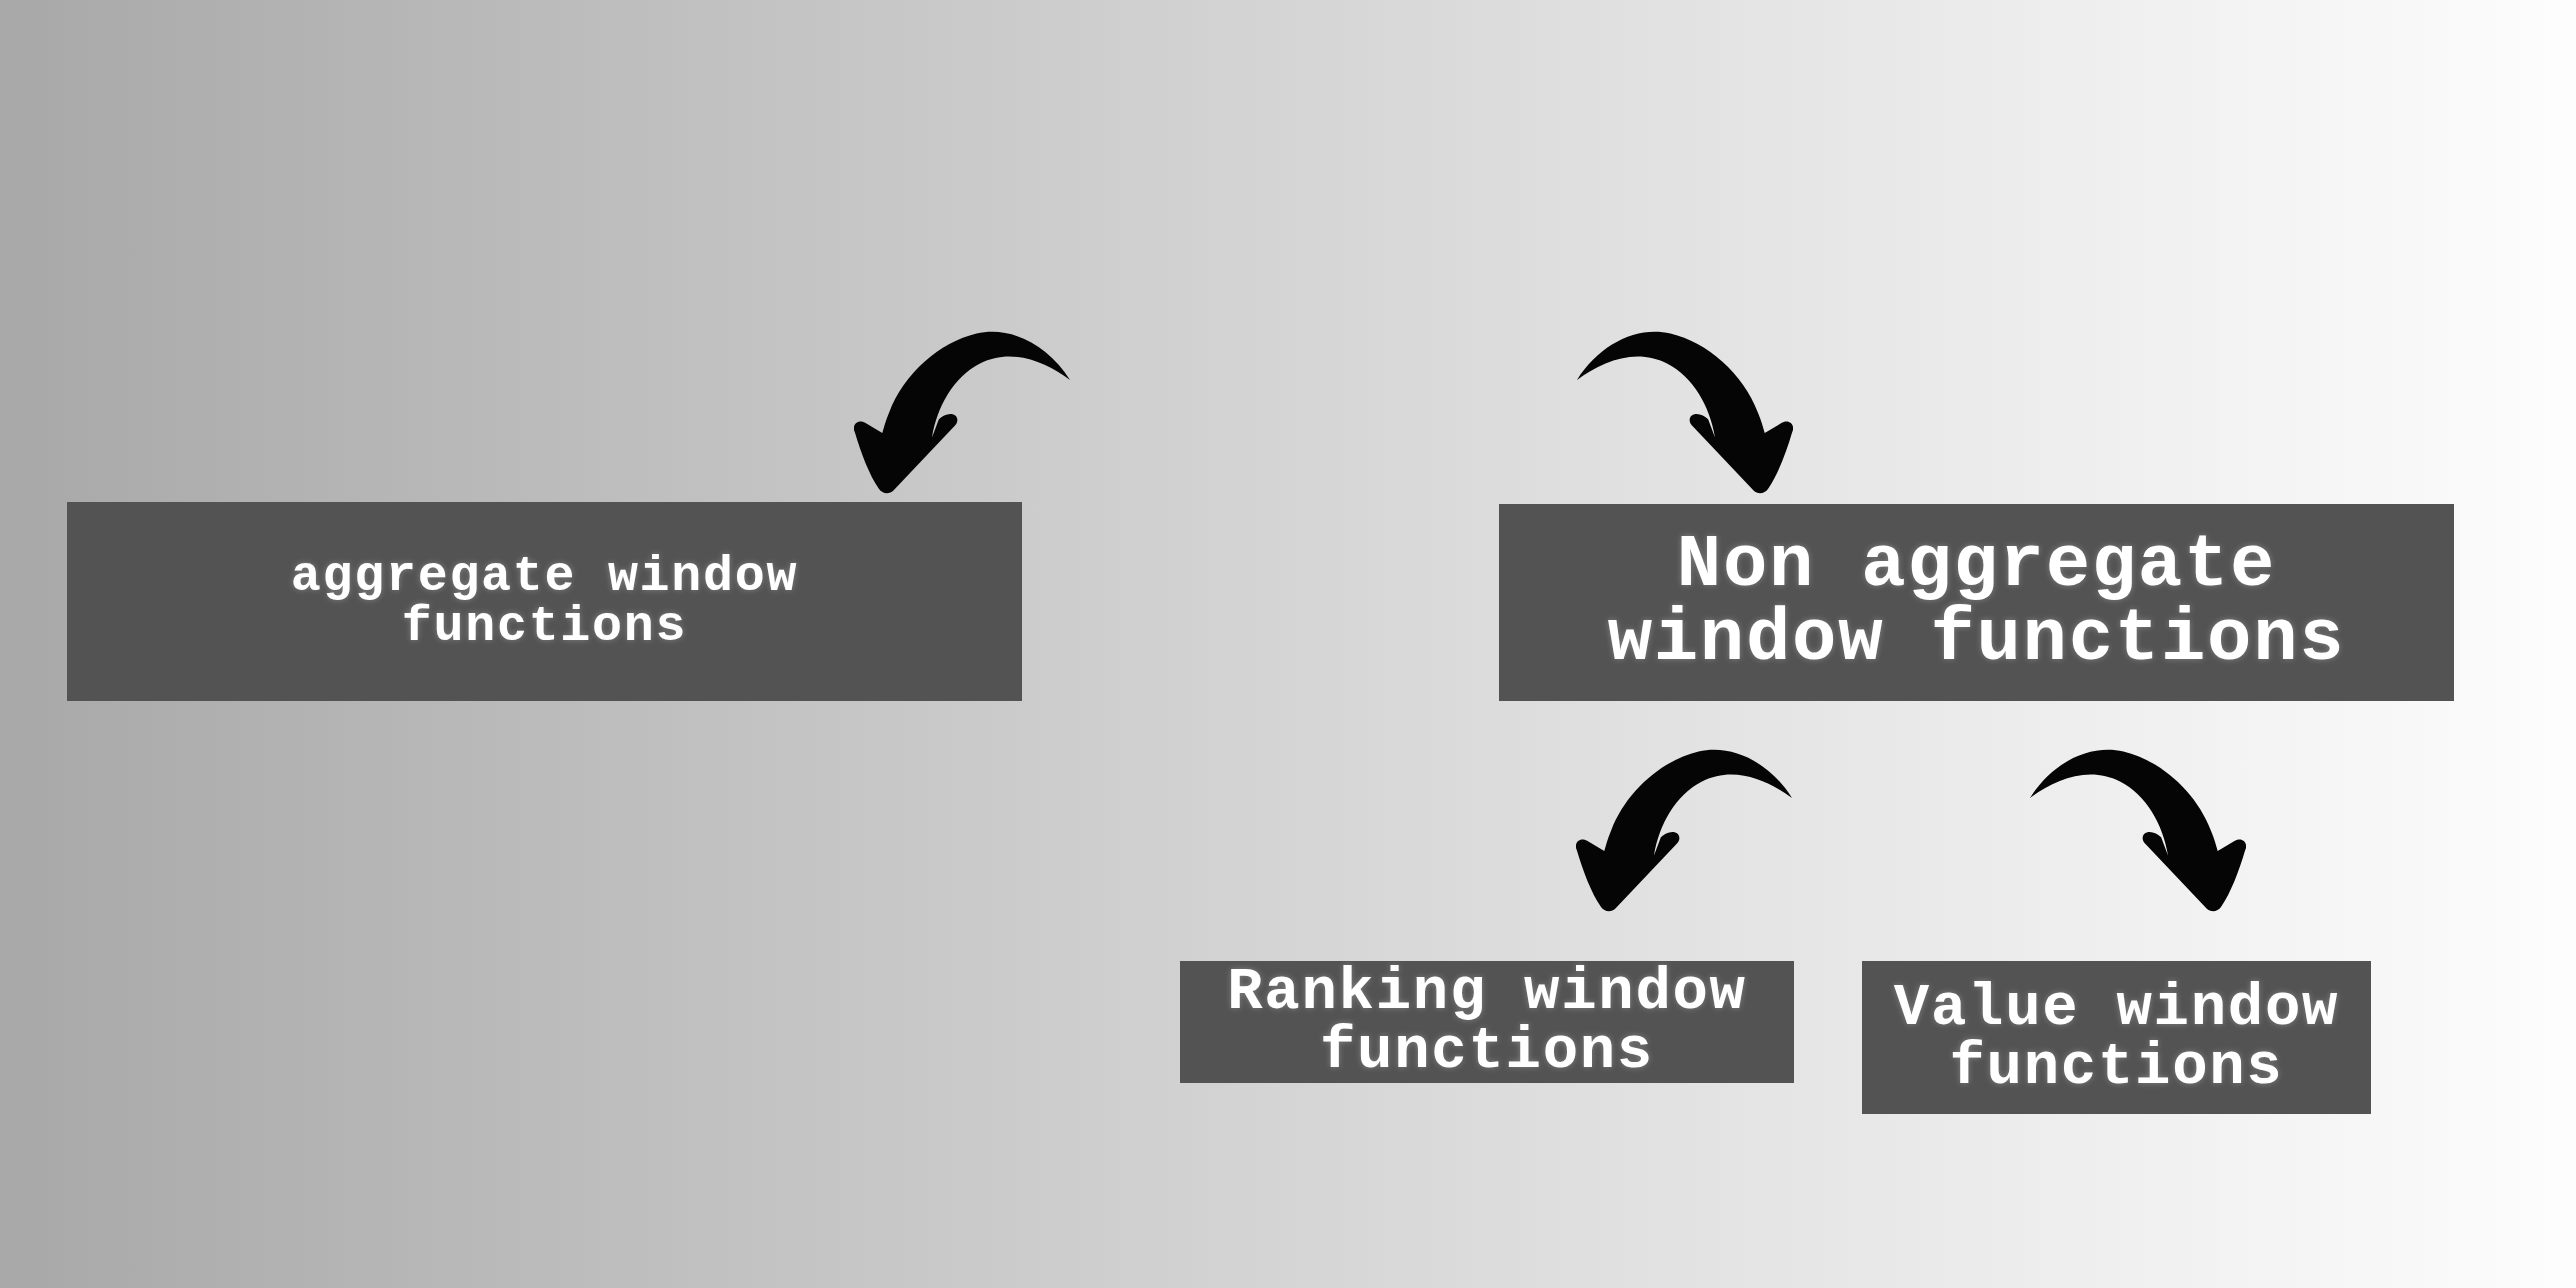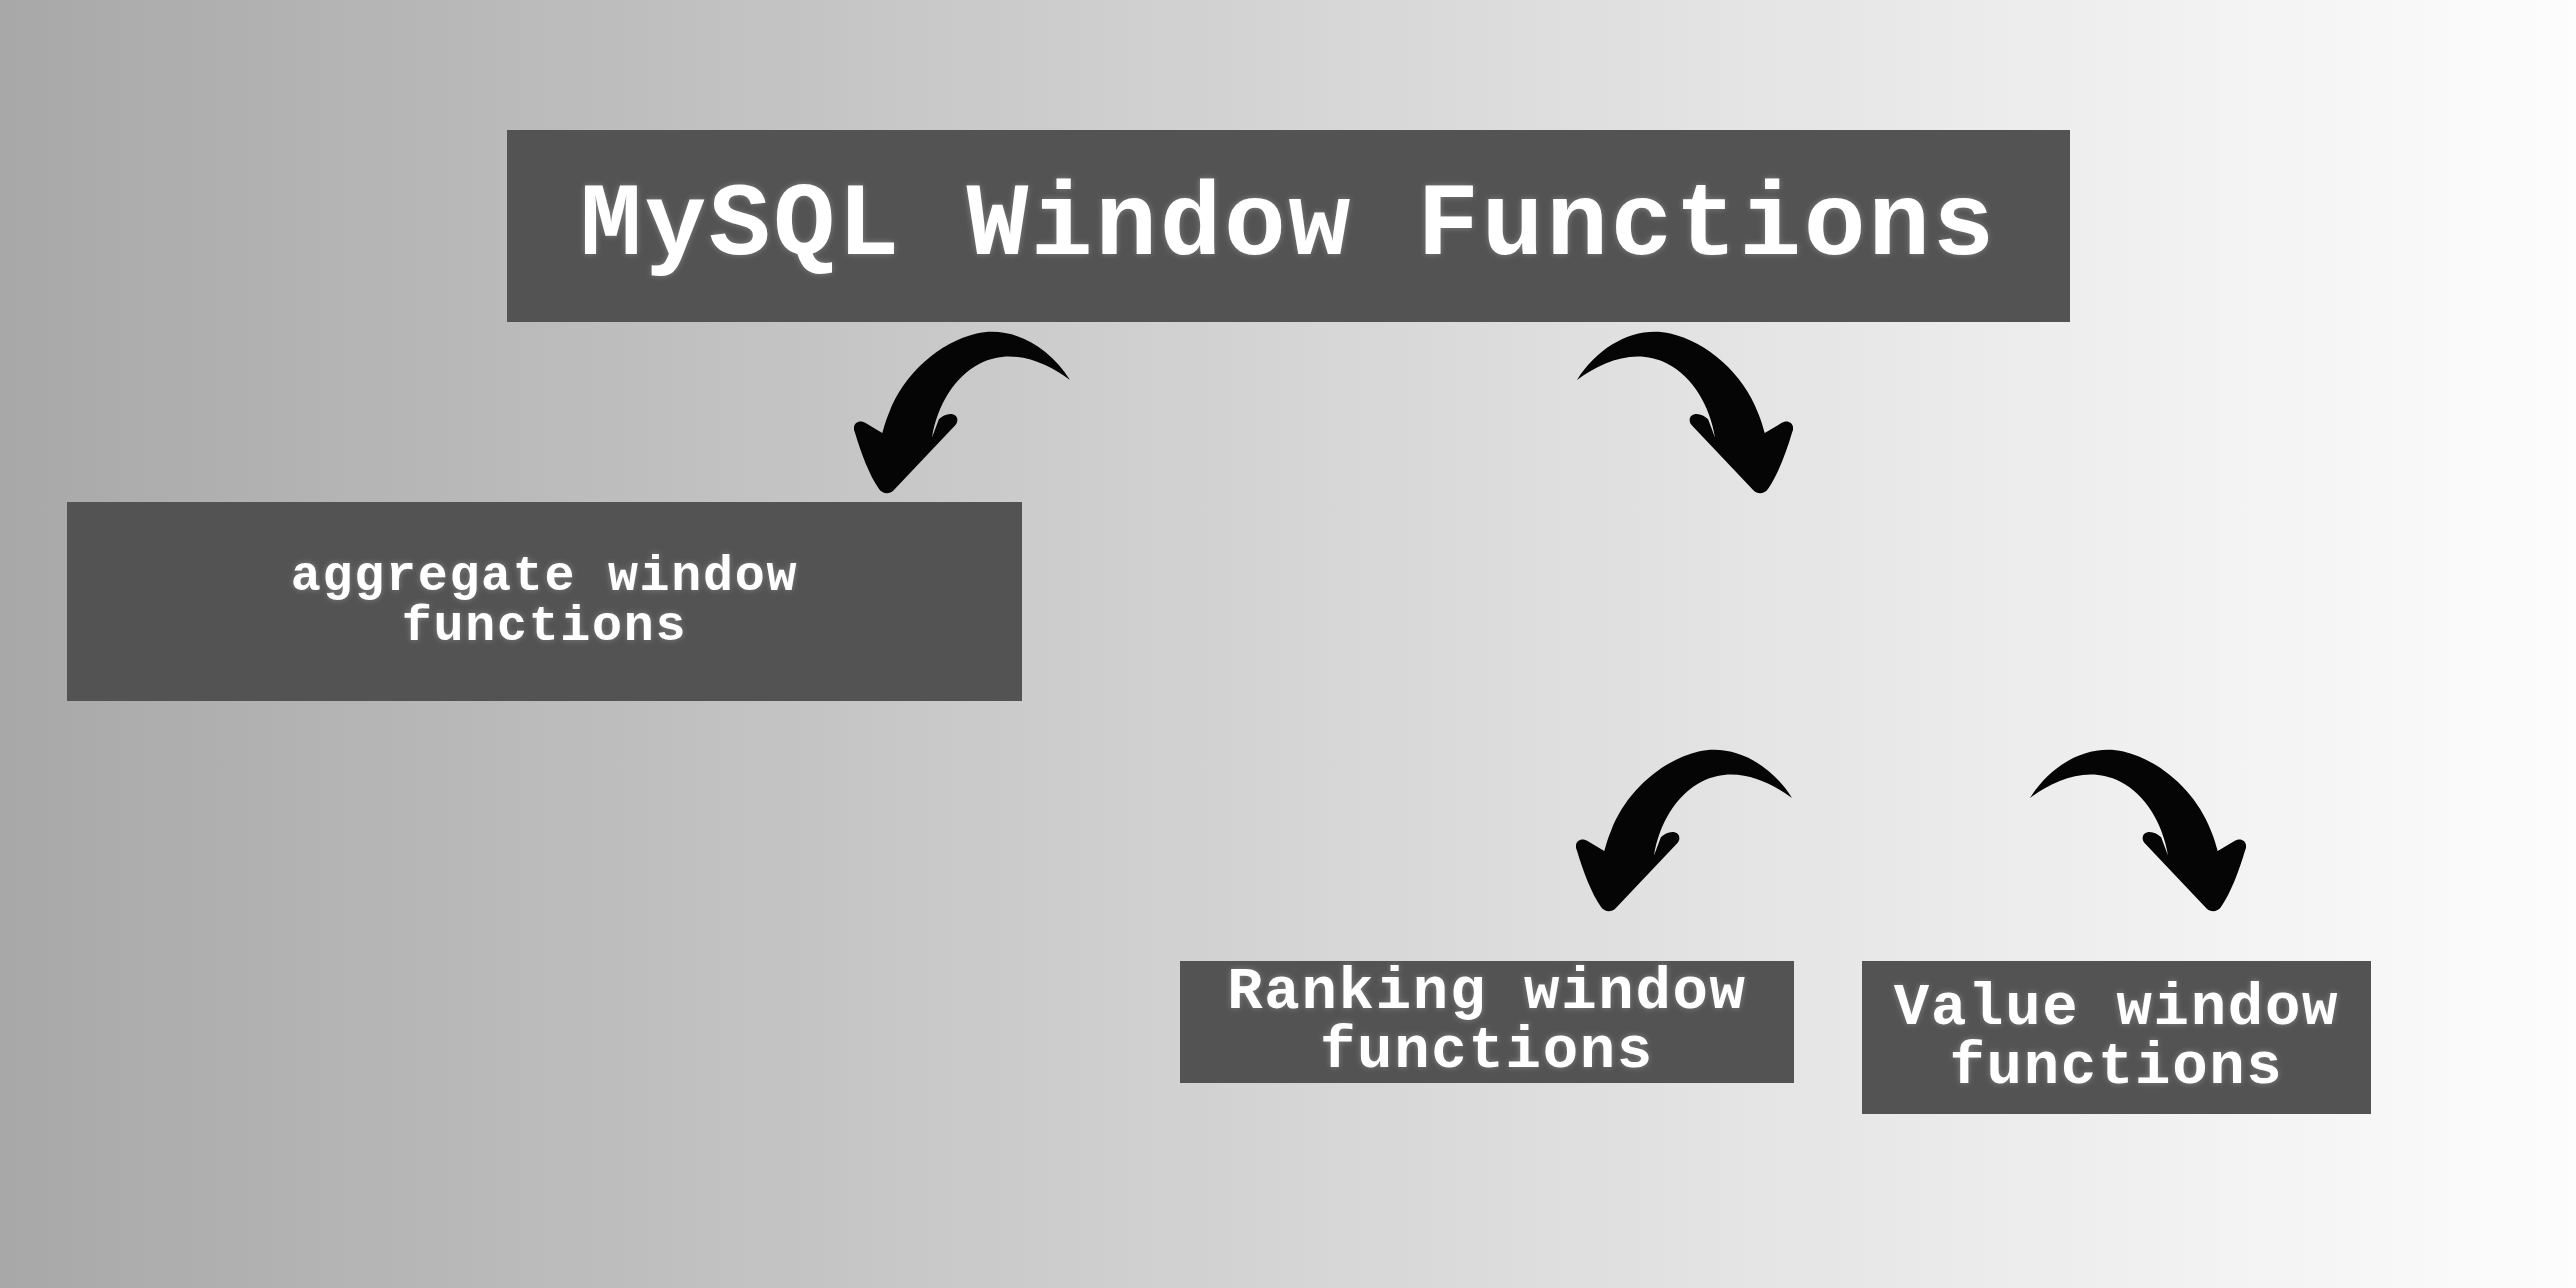--- a/index.html
+++ b/index.html
@@ -75,25 +75,26 @@
   .arrow-title-agg     { left: 854px;  top: 331px; width: 216px; height: 163px; }
   .arrow-title-nonagg  { left: 1577px; top: 331px; width: 216px; height: 163px; }
   .arrow-nonagg-rank   { left: 1576px; top: 749px; width: 216px; height: 163px; }
   .arrow-nonagg-value  { left: 2030px; top: 749px; width: 216px; height: 163px; }
 </style>
 </head>
 <body>
 
 <div class="canvas">
 
-  <div class="node node-title">MySQL Window Functions</div>
 
   <div class="node node-aggregate">aggregate window
 functions</div>
 
+  <div class="node node-non-aggregate">Non aggregate
+window functions</div>
 
   <div class="node node-ranking">Ranking window
 functions</div>
 
   <div class="node node-value">Value window
 functions</div>
 
   <div class="arrow arrow-title-agg">
     <svg viewBox="0 0 252 190" preserveAspectRatio="none" aria-hidden="true">
       <path d="M 252,57

